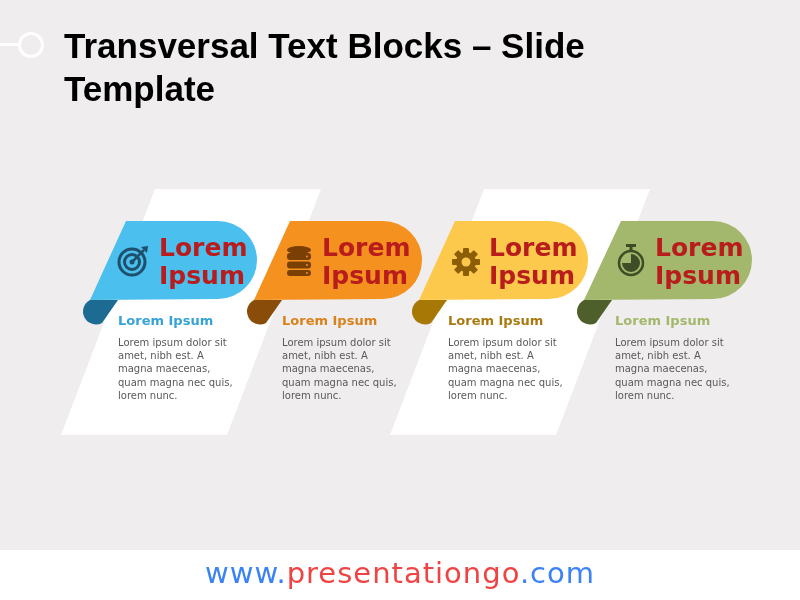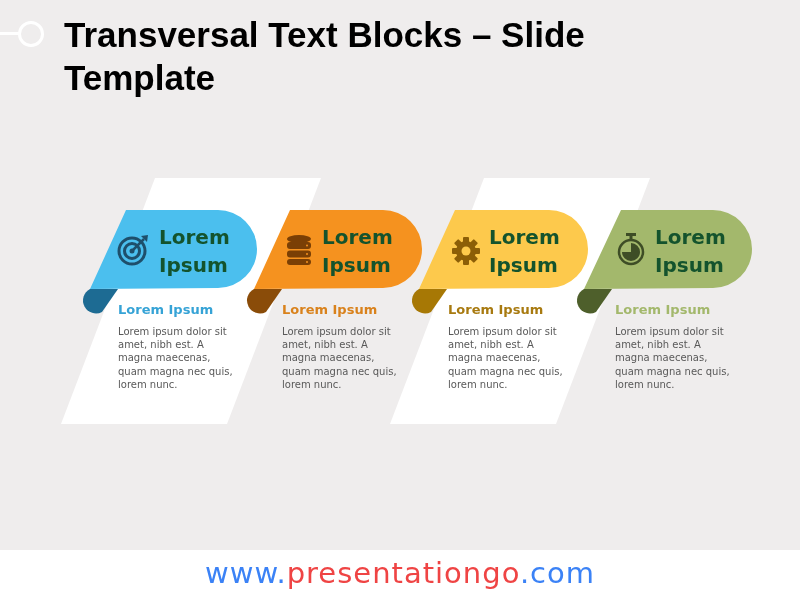--- a/index.html
+++ b/index.html
@@ -1,23 +1,23 @@
 <!DOCTYPE html>
 <html><head>
 <meta charset="utf-8">
 <style>
   html, body { margin:0; padding:0; }
   body { width:800px; height:600px; position:relative; overflow:hidden; background:#efeded; font-family:"Liberation Sans", sans-serif; }
-  .slide { position:absolute; left:0; top:1px; width:800px; height:550px; background:#efeded; }
+  .slide { position:absolute; left:0; top:12px; width:800px; height:550px; background:#efeded; }
   .title { position:absolute; left:64px; top:12px; width:700px; font-family:"Liberation Sans", sans-serif; font-weight:bold; font-size:35px; line-height:43px; color:#000; }
   .title-ring { position:absolute; left:18px; top:20px; width:26px; height:26px; border-radius:50%; border:3px solid #fff; box-sizing:border-box; }
   .title-line { position:absolute; left:0; top:31px; width:20px; height:3px; background:#fff; }
   svg.bg { position:absolute; left:0; top:0; }
   .block { position:absolute; }
-  .head-text { position:absolute; font-family:"DejaVu Sans", sans-serif; font-weight:bold; font-size:20px; line-height:28px; color:#14532d; }
+  .head-text { position:absolute; font-family:"DejaVu Sans", sans-serif; font-weight:bold; font-size:25px; line-height:28px; color:#b91c1c; }
   .icon { position:absolute; width:34px; height:34px; }
   .sub { position:absolute; font-family:"DejaVu Sans", sans-serif; font-weight:bold; font-size:13px; line-height:16px; white-space:nowrap; }
   .body { position:absolute; width:125px; font-family:"DejaVu Sans", sans-serif; font-size:10px; line-height:13.2px; color:#595959; }
   .footer { position:absolute; left:0; top:550px; width:800px; height:50px; background:#fff; }
   .footer-url { position:absolute; left:0; top:6px; width:800px; text-align:center; font-family:"DejaVu Sans", sans-serif; font-size:29px; letter-spacing:1px; }
   .url-gray { color:#3b82f6; }
   .url-dark { color:#ef4444; }
 </style>
 </head>
 <body>

